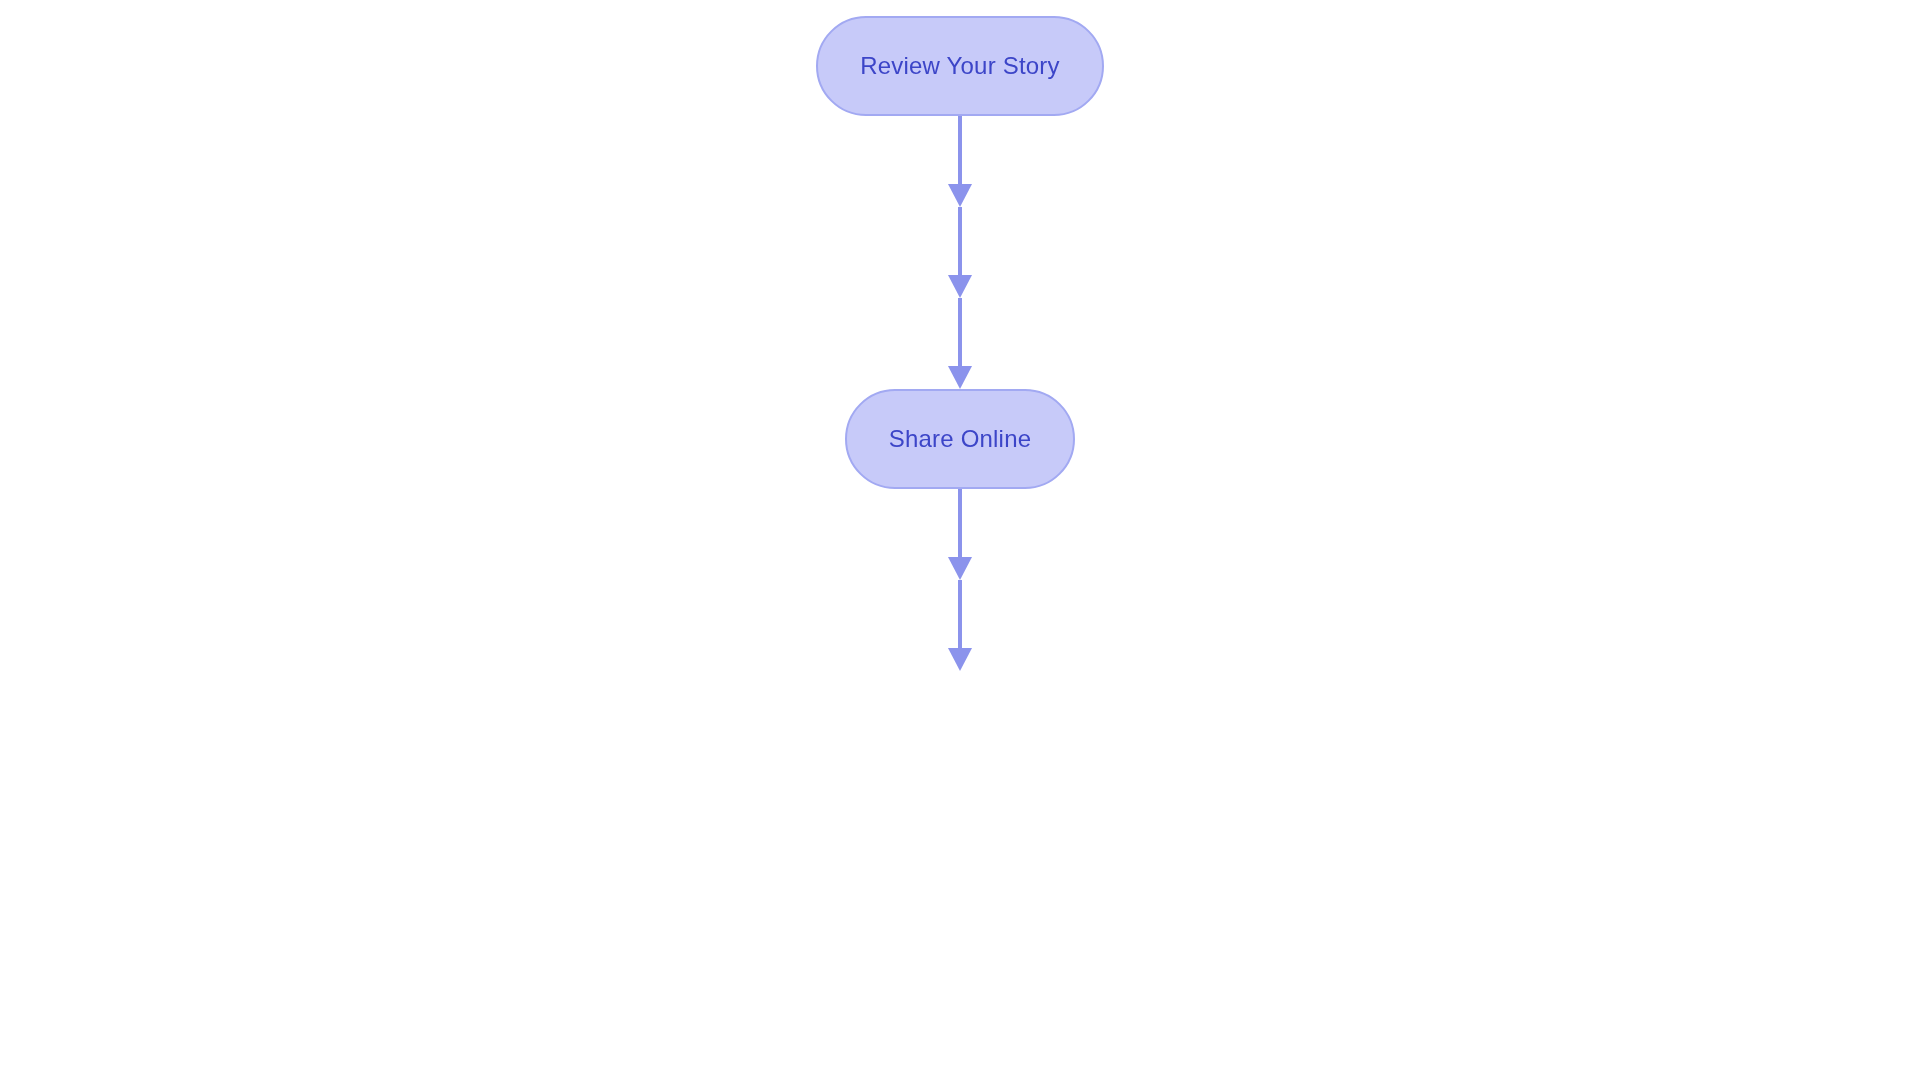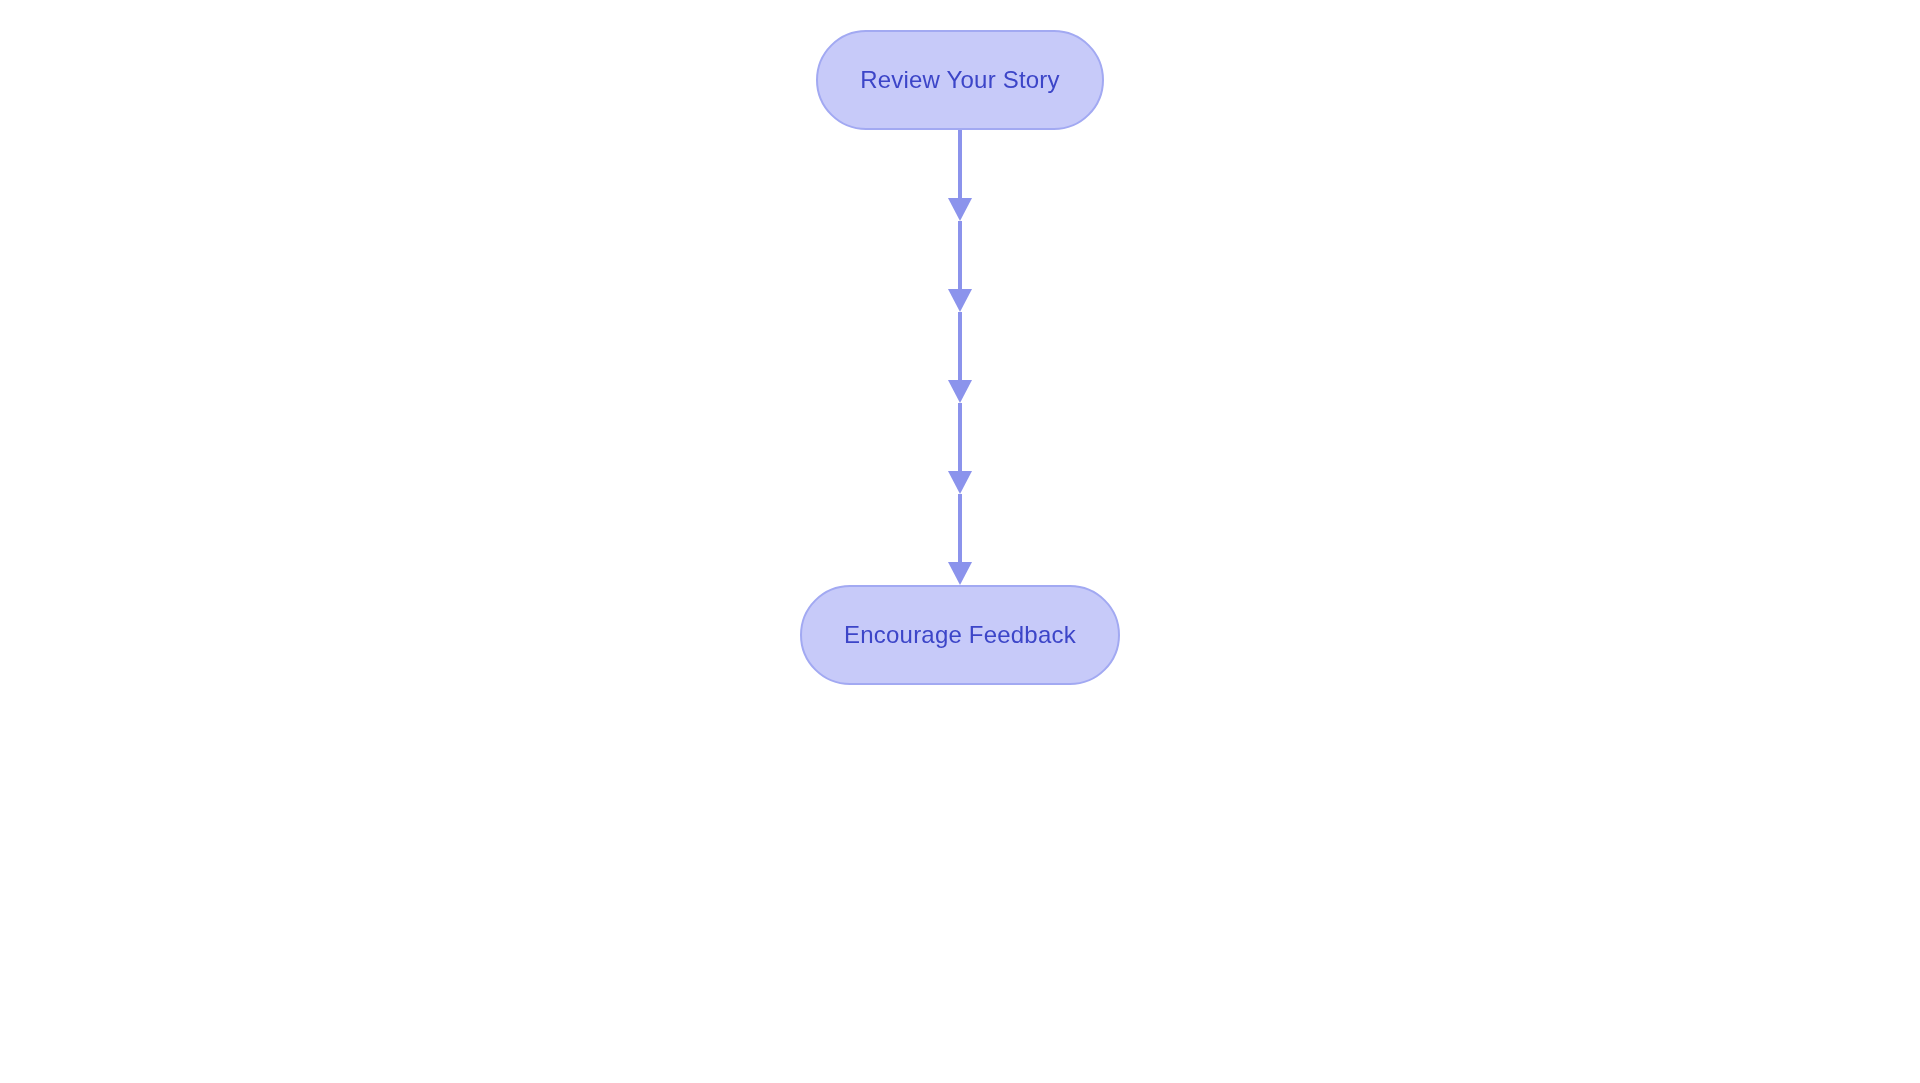--- a/index.html
+++ b/index.html
@@ -16,21 +16,21 @@
     background: var(--bg);
   }
   .canvas {
     position: relative;
     width: 1920px;
     height: 1083px;
     background: var(--bg);
     display: flex;
     flex-direction: column;
     align-items: center;
-    padding-top: 30px;
+    padding-top: 16px;
     font-family: "Liberation Sans", sans-serif;
   }
   .node {
     height: 100px;
     min-height: 100px;
     border-radius: 50px;
     background: var(--node-fill);
     border: 2px solid var(--node-border);
     color: var(--node-text);
     display: flex;
@@ -78,29 +78,29 @@
     <line x1="14" y1="0" x2="14" y2="69"></line>
     <polygon points="14,91 2,68 26,68"></polygon>
   </svg>
 
 
   <svg class="arrow" viewBox="0 0 28 91" aria-hidden="true">
     <line x1="14" y1="0" x2="14" y2="69"></line>
     <polygon points="14,91 2,68 26,68"></polygon>
   </svg>
 
+  <div class="node">
+    <span class="node-label">Share Online</span>
+  </div>
 
   <svg class="arrow" viewBox="0 0 28 91" aria-hidden="true">
     <line x1="14" y1="0" x2="14" y2="69"></line>
     <polygon points="14,91 2,68 26,68"></polygon>
   </svg>
 
 
   <svg class="arrow" viewBox="0 0 28 91" aria-hidden="true">
     <line x1="14" y1="0" x2="14" y2="69"></line>
     <polygon points="14,91 2,68 26,68"></polygon>
   </svg>
 
-  <div class="node">
-    <span class="node-label">Encourage Feedback</span>
-  </div>
 
 </div>
 
 </body></html>

